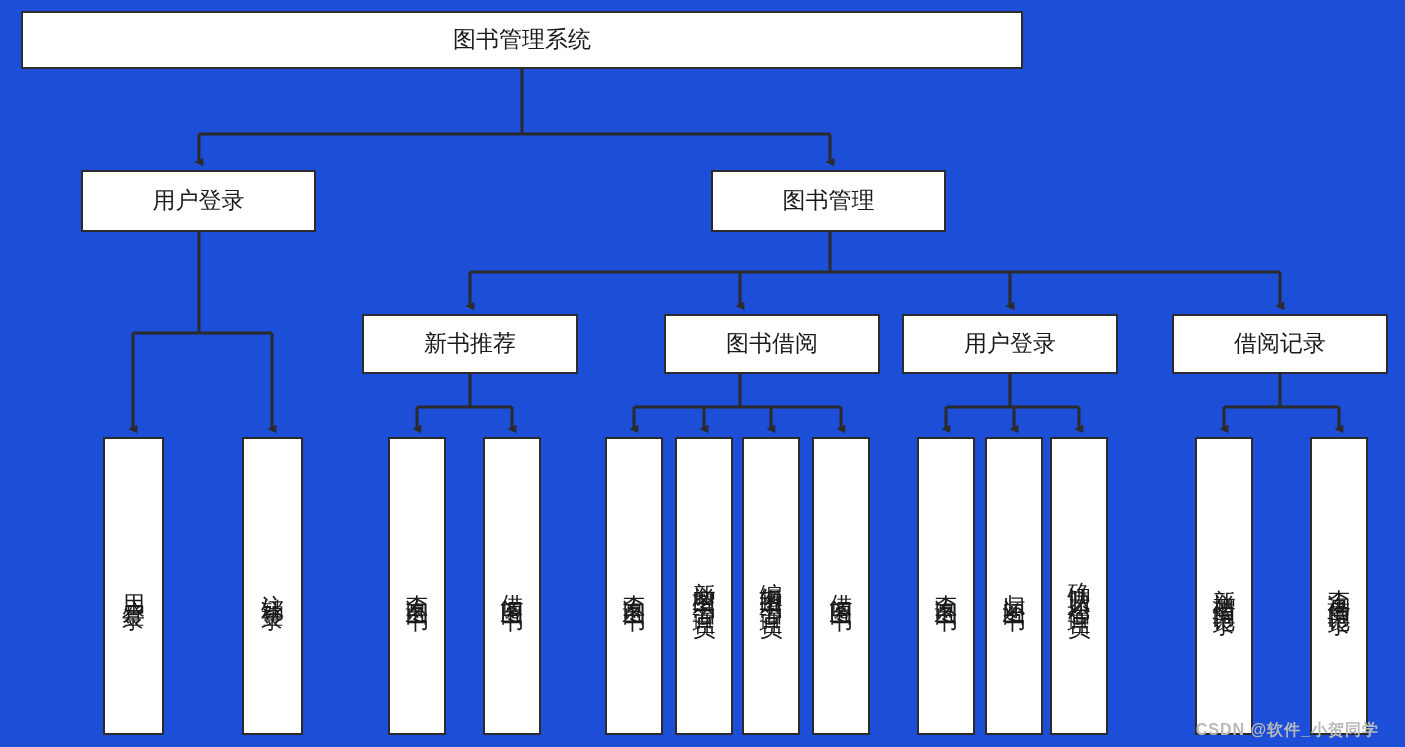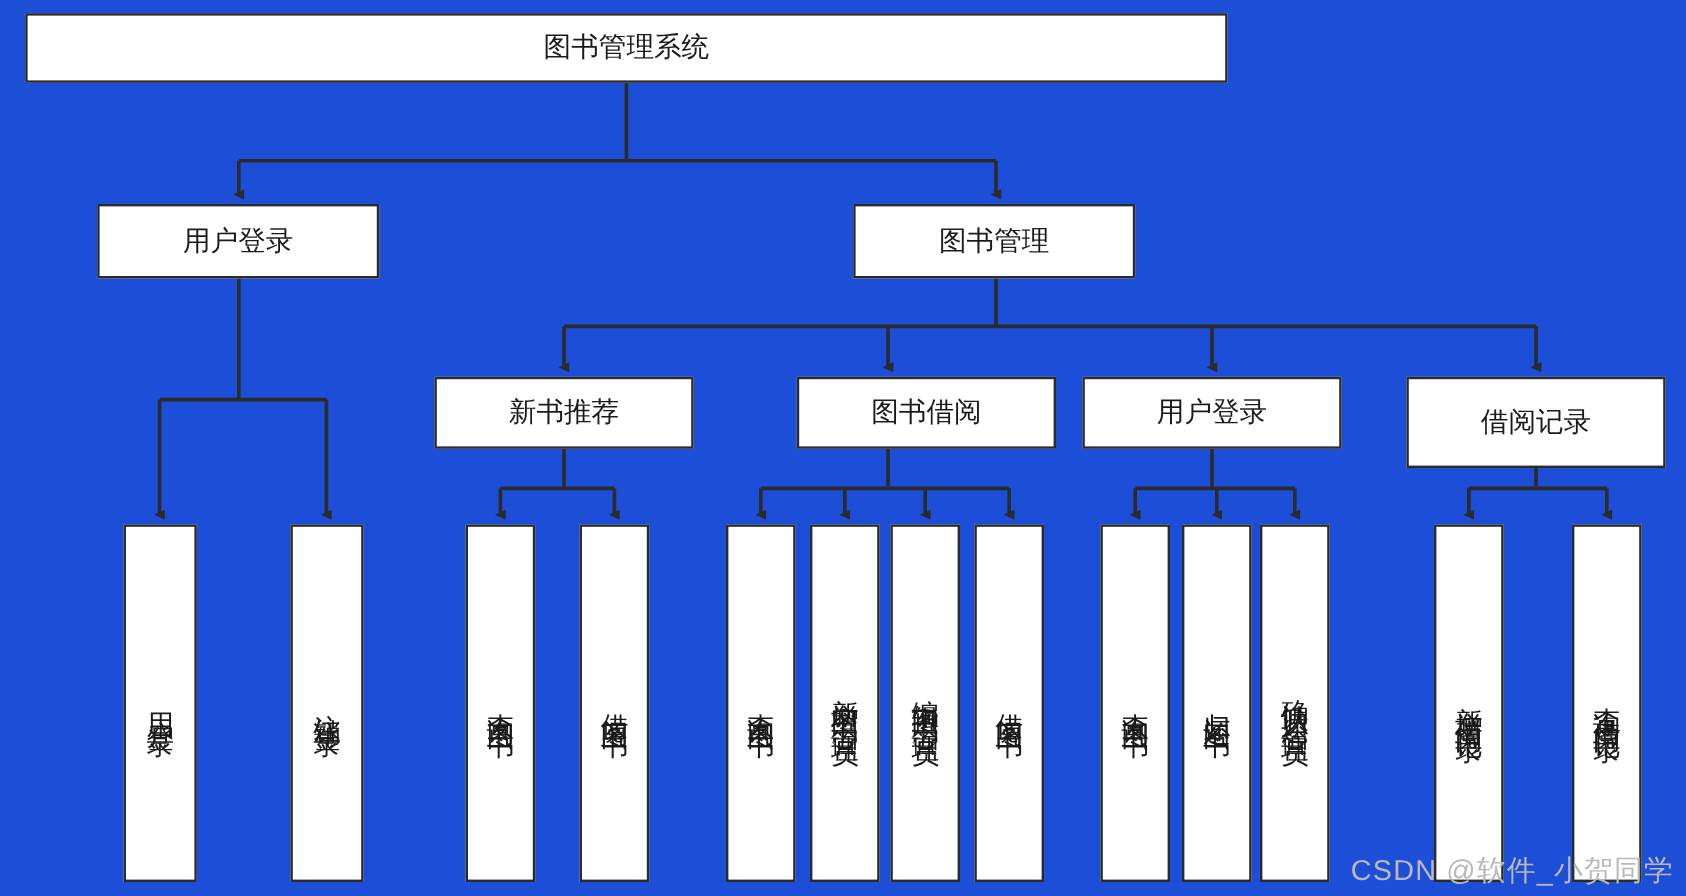--- a/index.html
+++ b/index.html
@@ -45,27 +45,28 @@
   }
   .node.vertical .node-label {
     writing-mode: vertical-rl;
     text-orientation: upright;
     font-size: 23px;
     letter-spacing: 5px;
     max-height: 100%;
   }
   .watermark {
     position: absolute;
-    right: 10px;
+    right: 26px;
     bottom: 6px;
-    font-size: 24px;
+    font-size: 16px;
     color: #b9b9b9;
     letter-spacing: 1px;
     z-index: 3;
     user-select: none;
+    font-weight: bold;
   }
 </style>
 </head>
 <body>
 
 <div id="canvas">
 
   <svg id="edges" viewBox="0 0 1405 747">
     <defs>
       <marker id="arrow" markerWidth="10" markerHeight="10" refX="5.2" refY="5" orient="auto" markerUnits="userSpaceOnUse">
@@ -129,21 +130,21 @@
 
   <div class="node horizontal" style="left:362px; top:314px; width:216px; height:60px;">
     <span class="node-label">新书推荐</span>
   </div>
   <div class="node horizontal" style="left:632px; top:314px; width:216px; height:60px;margin-left:32px;">
     <span class="node-label">图书借阅</span>
   </div>
   <div class="node horizontal" style="left:902px; top:314px; width:216px; height:60px;">
     <span class="node-label">用户登录</span>
   </div>
-  <div class="node horizontal" style="left:1172px; top:314px; width:216px; height:76px;">
+  <div class="node horizontal" style="left:1172px; top:314px; width:216px; height:60px;">
     <span class="node-label">借阅记录</span>
   </div>
 
   <div class="node vertical" style="left:103px; top:437px; width:61px; height:298px;">
     <span class="node-label">用户登录</span>
   </div>
   <div class="node vertical" style="left:242px; top:437px; width:61px; height:298px;">
     <span class="node-label">注销登录</span>
   </div>
 

